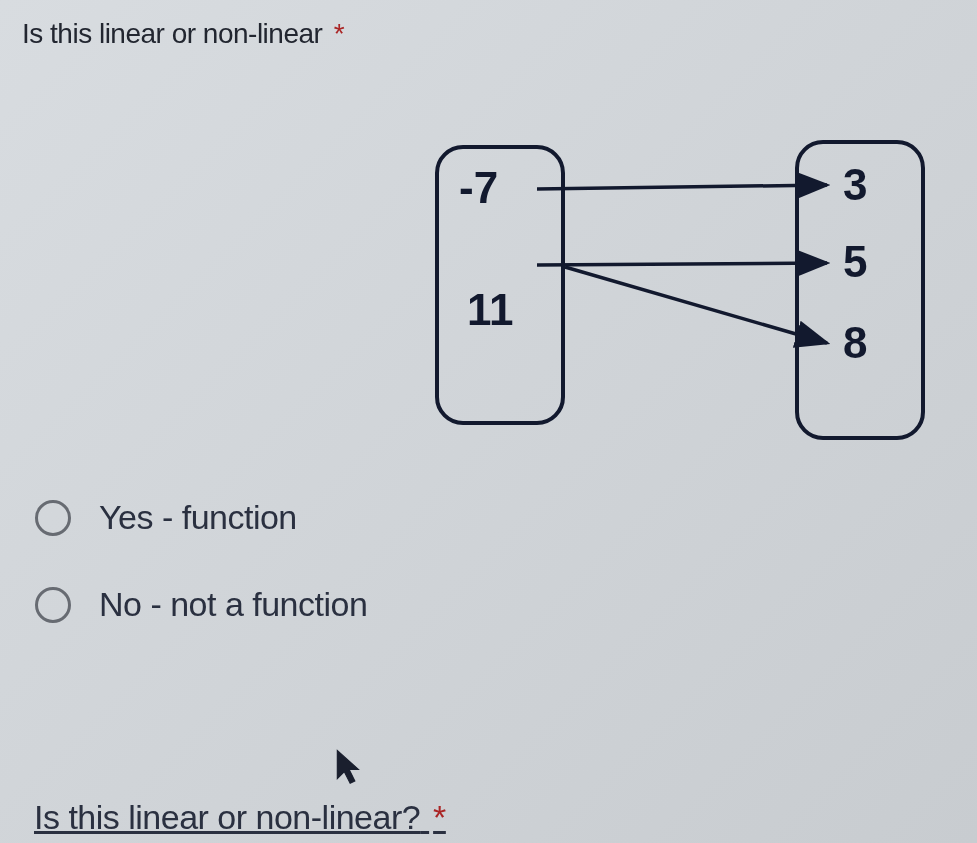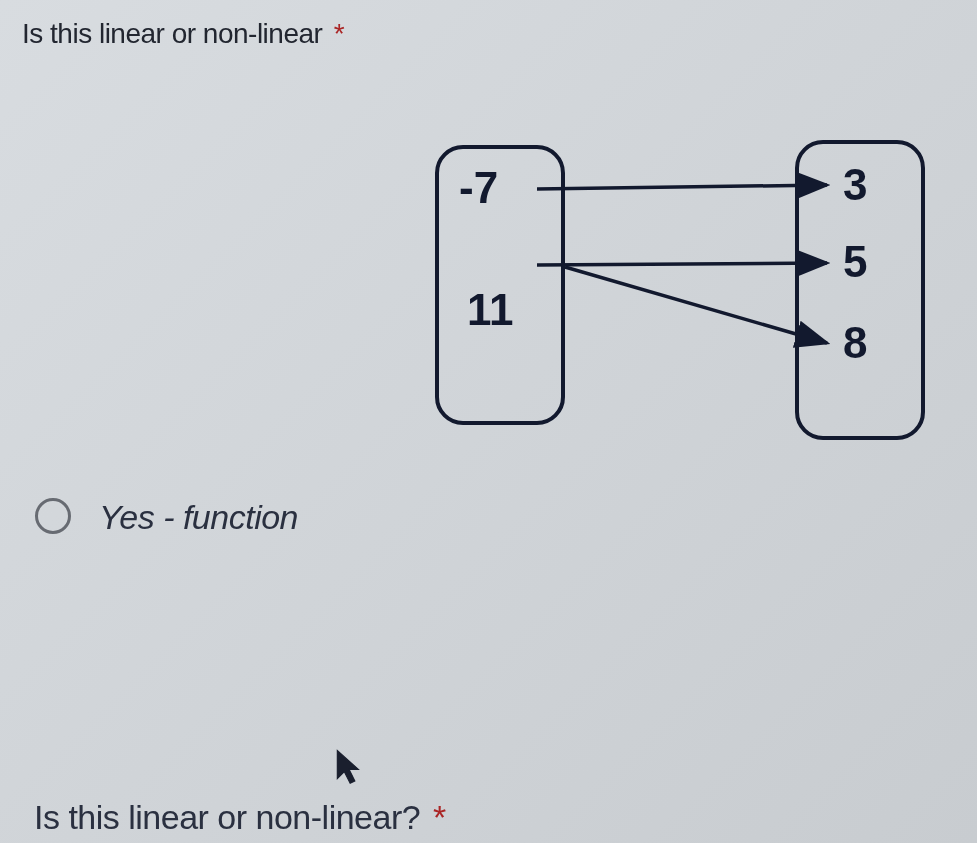--- a/index.html
+++ b/index.html
@@ -87,24 +87,23 @@
       width: 490px;
       height: 310px;
     }
     .options {
       position: absolute;
       top: 498px;
       left: 35px;
     }
     .radio-option {
       display: flex;
-      align-items: flex-start;
+      align-items: center;
       margin-bottom: 48px;
       cursor: pointer;
-      font-style: italic;
     }
     .radio-circle {
       width: 36px;
       height: 36px;
       border: 3px solid #676b72;
       border-radius: 50%;
       margin-right: 28px;
       flex-shrink: 0;
     }
     .radio-label {
@@ -112,20 +111,21 @@
       color: #2a3040;
       letter-spacing: -0.5px;
     }
     .next-question {
       position: absolute;
       top: 798px;
       left: 34px;
       font-size: 34px;
       color: #2a3040;
       letter-spacing: -0.5px;
+      text-decoration: underline;
     }
     .cursor-icon {
       position: absolute;
       top: 748px;
       left: 335px;
       width: 28px;
       height: 38px;
     }
   </style>
 </head>
@@ -154,20 +154,24 @@
   <div class="num num-3">3</div>
   <div class="num num-5">5</div>
   <div class="num num-8">8</div>
 </div>
 
 <div class="options">
   <div class="radio-option">
     <div class="radio-circle"></div>
     <span class="radio-label">Yes - function</span>
   </div>
+  <div class="radio-option">
+    <div class="radio-circle"></div>
+    <span class="radio-label">No - not a function</span>
+  </div>
 </div>
 
 <svg class="cursor-icon" viewBox="0 0 24 32">
   <path d="M 2 2 L 2 26 L 8 20 L 13 30 L 17 28 L 12 18 L 20 18 Z" fill="#1a1f2e" stroke="#1a1f2e" stroke-width="1"></path>
 </svg>
 
 <div class="next-question">
   <span>Is this linear or non-linear?</span>
   <span class="required-asterisk">*</span>
 </div>

